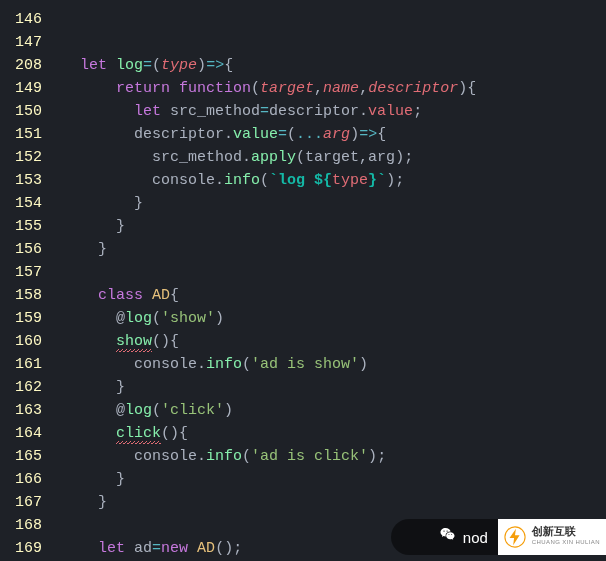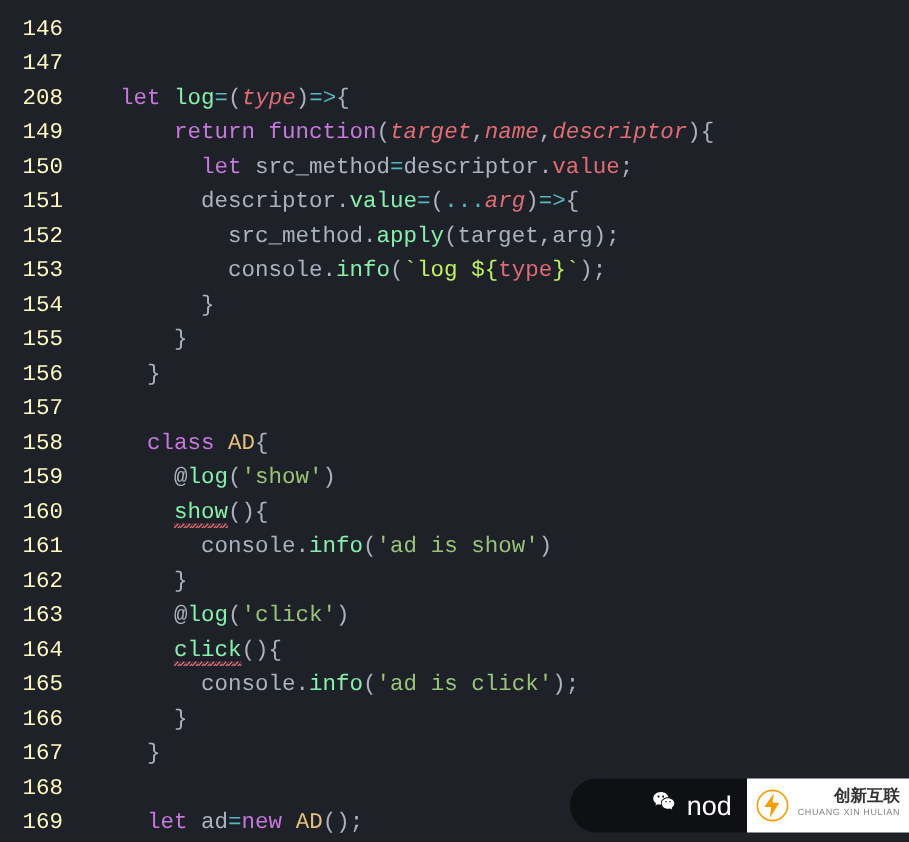--- a/index.html
+++ b/index.html
@@ -48,21 +48,21 @@
     .fn { color: #86efac; }
     .param { color: #e06c75; }
     .param-it { color: #e06c75; font-style: italic; }
     .cls { color: #e5c07b; }
     .str { color: #98c379; }
     .op { color: #56b6c2; }
     .punc { color: #abb2bf; }
     .dot { color: #abb2bf; }
     .prop { color: #e06c75; }
     .prop2 { color: #abb2bf; font-family: Liberation Mono, monospace; }
-    .tmpl { color: #bef264; }
+    .tmpl { color: #14b8a6; font-weight: bold; }
     .squig {
       position: relative;
     }
     .squig::after {
       content: '';
       position: absolute;
       left: 0;
       right: 0;
       bottom: -2px;
       height: 3px;
@@ -86,21 +86,21 @@
     }
     .pill {
       background: rgba(0,0,0,0.5);
       color: #fff;
       border-radius: 18px 0 0 18px;
       display: flex;
       align-items: center;
       gap: 6px;
       padding: 16px 14px;
       font-family: sans-serif;
-      font-size: 18px;
+      font-size: 15px;
       margin-right: -4px;
     }
     .wechat-icon svg {
       width: 18px;
       height: 18px;
       fill: #fff;
     }
     .logo-box {
       background: #fff;
       display: flex;
@@ -114,21 +114,21 @@
     }
     .logo-text {
       font-family: sans-serif;
       font-size: 9px;
       line-height: 11px;
       color: #333;
       display: flex;
       flex-direction: column;
       justify-content: center;
     }
-    .logo-cn { font-weight: bold; font-size: 11px; text-align: right; }
+    .logo-cn { font-weight: bold; font-size: 11px; }
     .logo-en { font-size: 6px; letter-spacing: 0.4px; color:#888; }
   </style>
 </head>
 <body>
 
 <div class="gutter">
     <div class="ln">146</div>
     <div class="ln">147</div>
     <div class="ln">208</div>
     <div class="ln">149</div>

